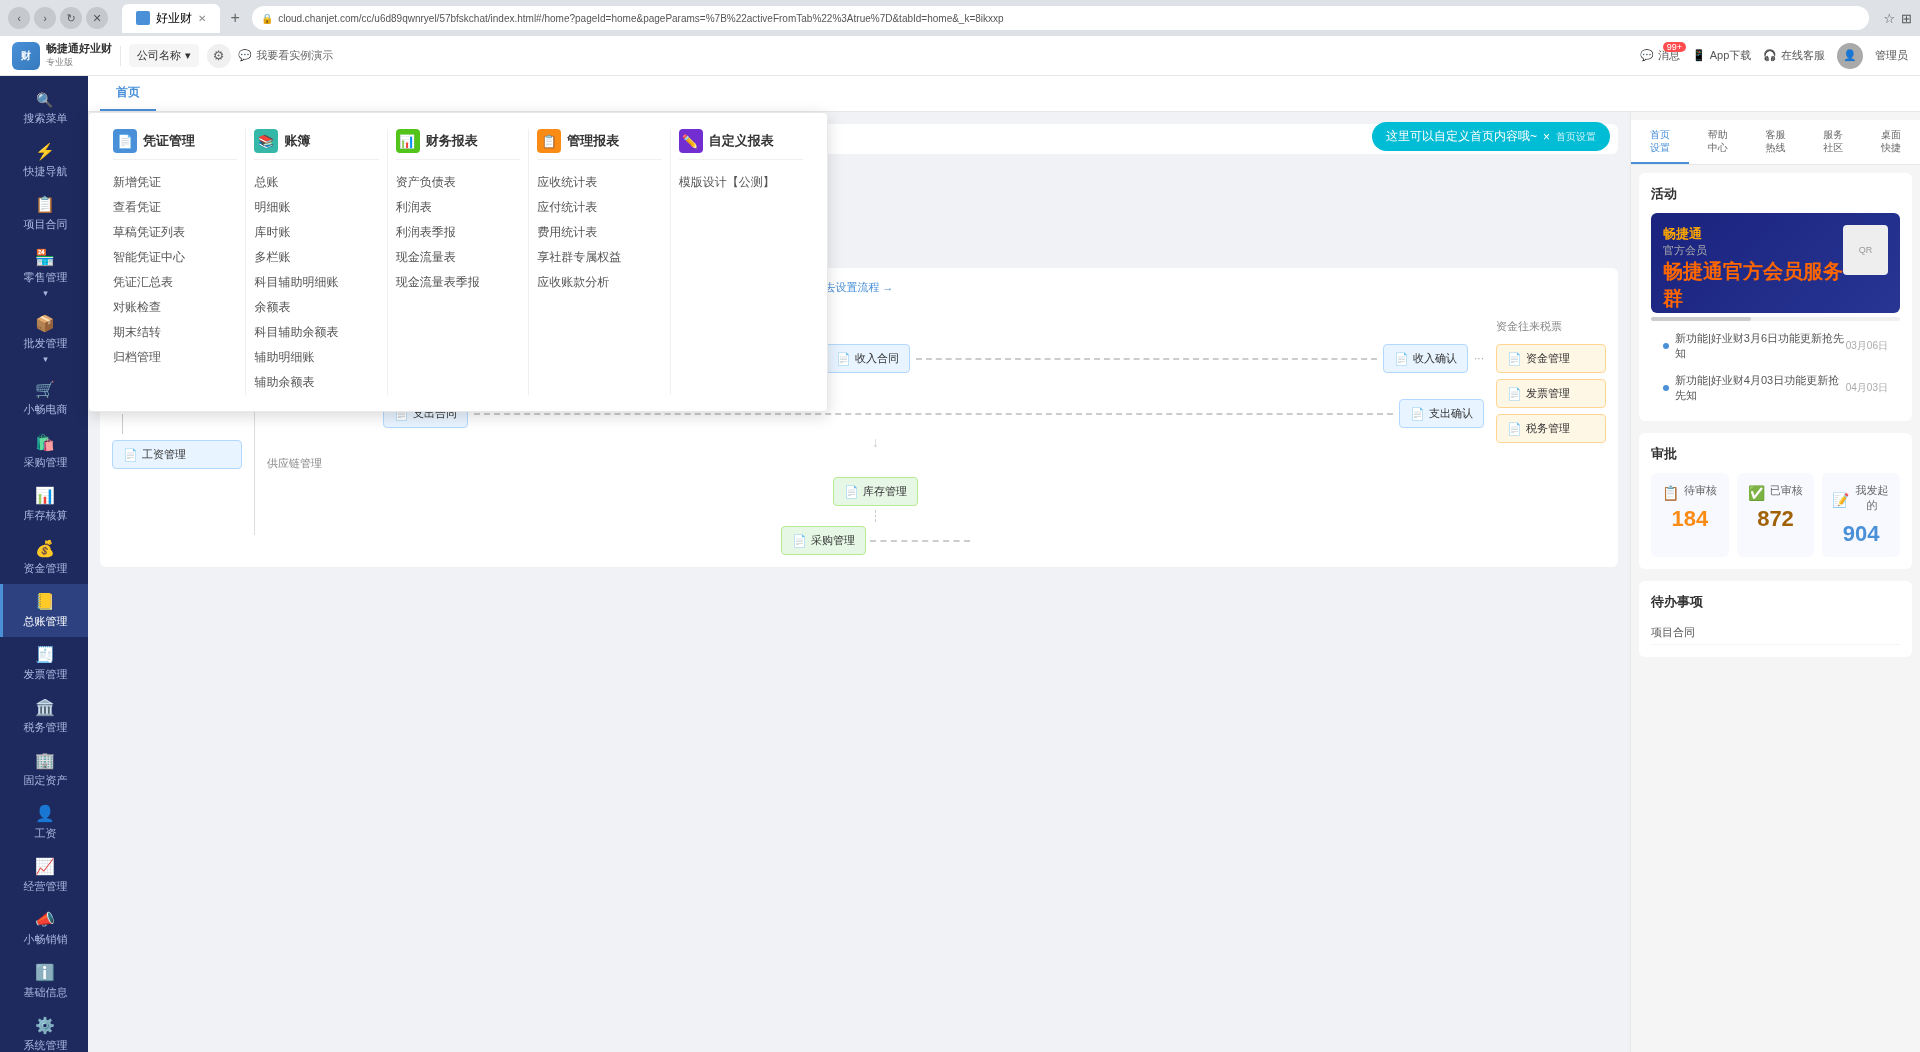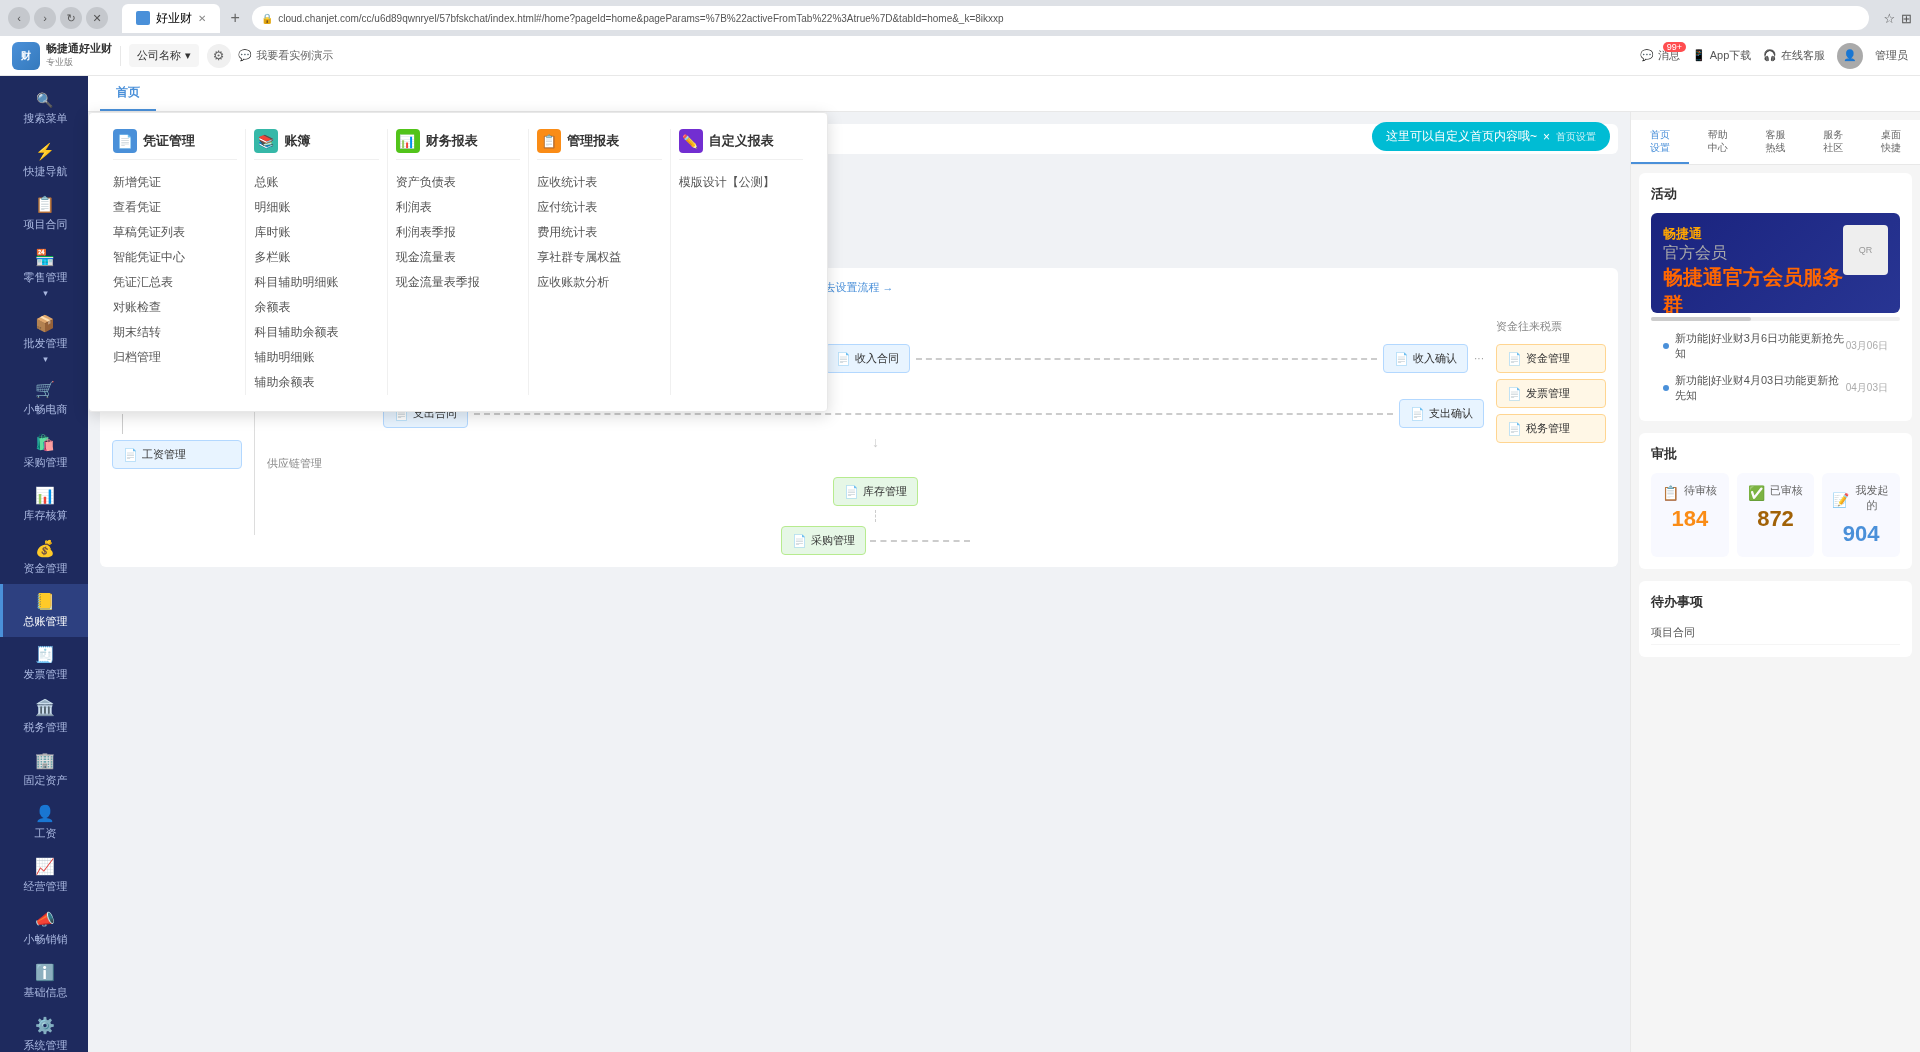--- a/index.html
+++ b/index.html
@@ -795,21 +795,21 @@
 
           <div class="right-sections">
 
             <div class="activity-section" style="margin-top:8px;">
               <div class="section-title">活动</div>
 
               <div class="activity-banner">
                 <div style="display:flex; justify-content:space-between; align-items:flex-start; height:100%;">
                   <div>
                     <div style="font-size:13px; color:#ffa500; font-weight:bold;">畅捷通</div>
-                    <div style="font-size:16px; color:#aaa;">官方会员</div>
+                    <div style="font-size:11px; color:#aaa;">官方会员</div>
                     <div style="font-size:20px; font-weight:bold; color:#ff6600;">畅捷通官方会员服务群</div>
                     <div style="font-size:10px; color:#ccc;">享社群专属权益</div>
                   </div>
                   <div style="width:50px; height:50px; background:#eee; border-radius:4px; display:flex; align-items:center; justify-content:center; font-size:9px; color:#999;">QR</div>
                 </div>
               </div>
 
               <div style="height:4px; background:#f0f0f0; margin:4px 0; border-radius:2px; position:relative;">
                 <div style="width:40%; height:100%; background:#ccc; border-radius:2px;"></div>
               </div>

